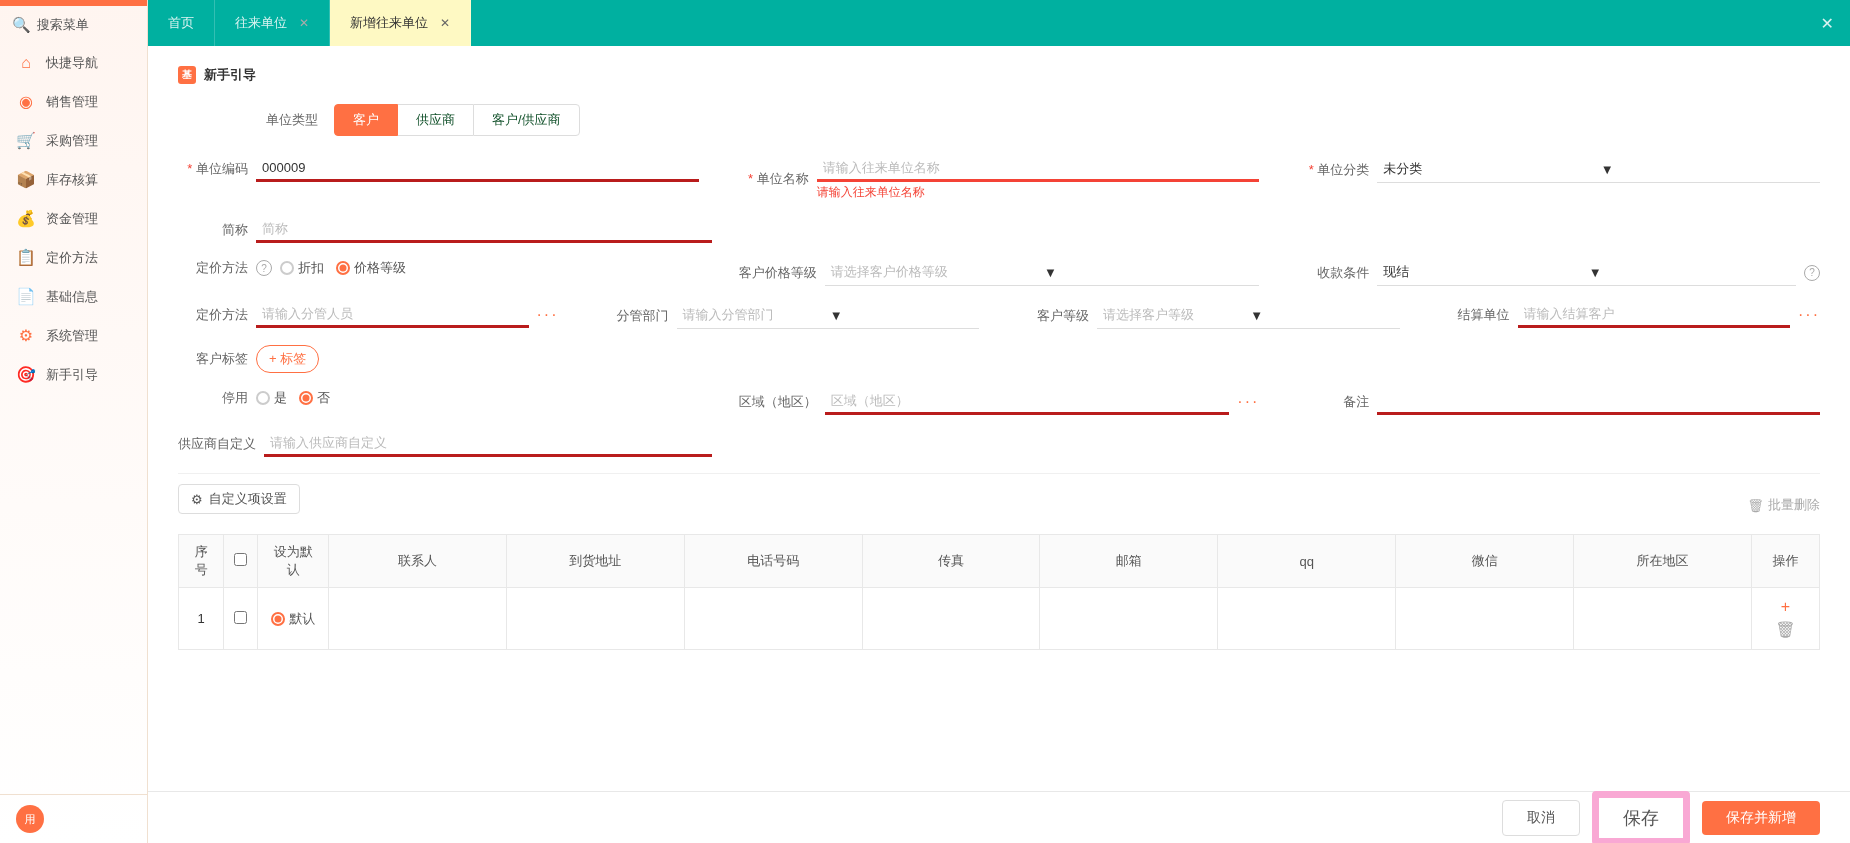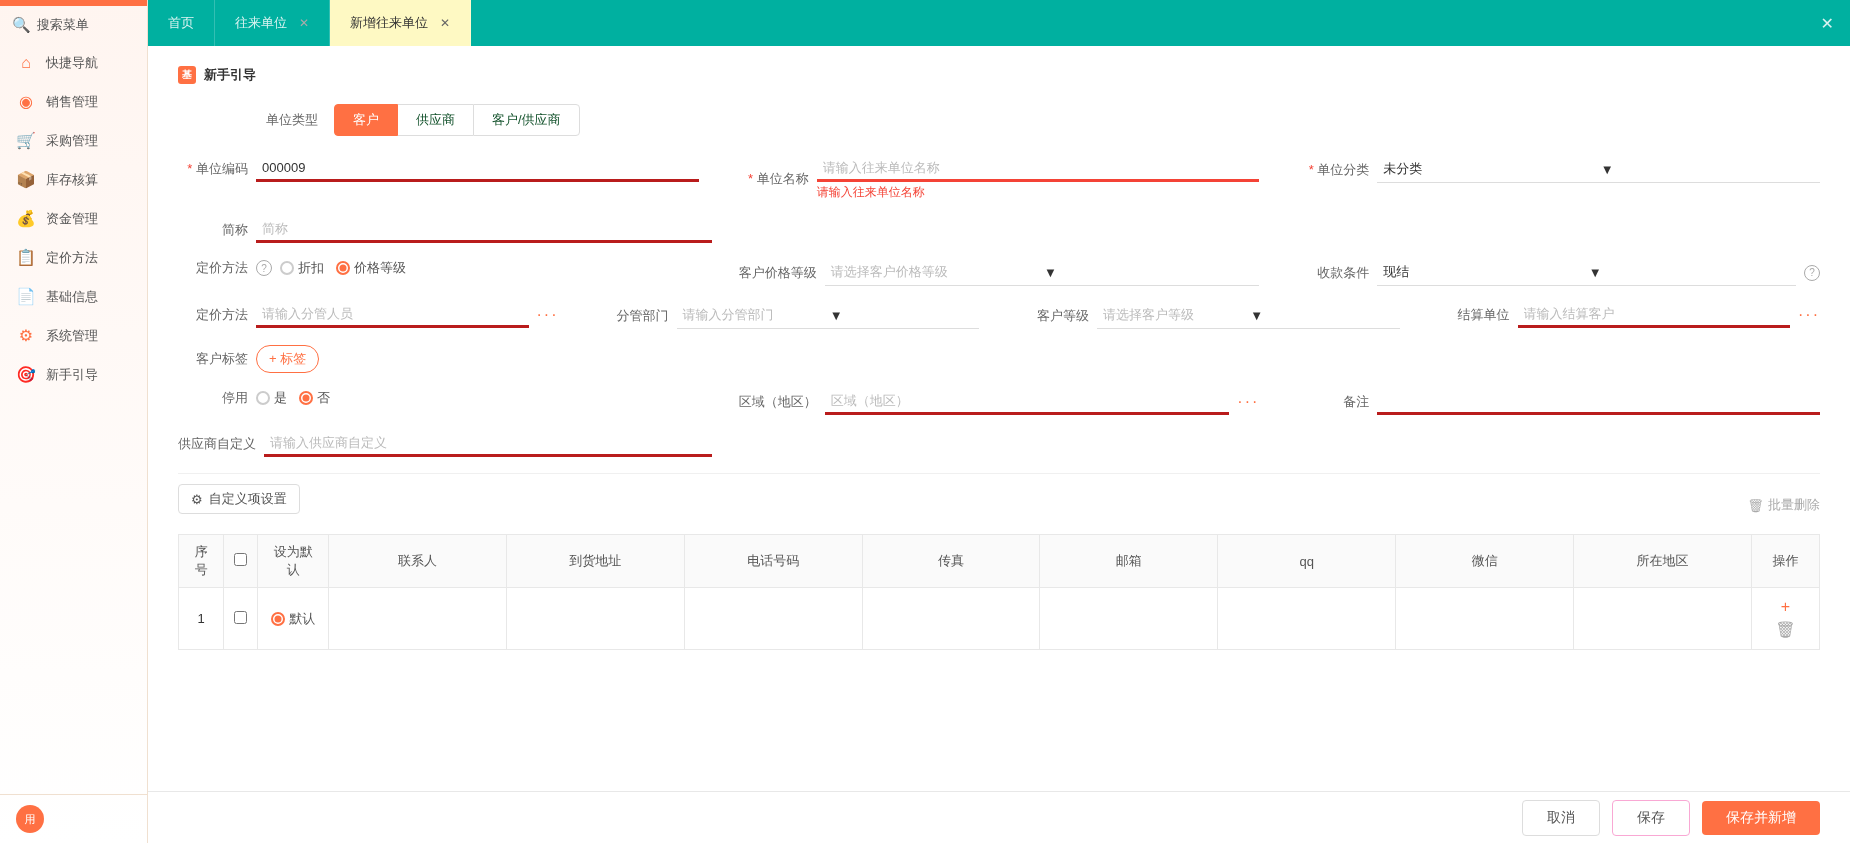--- a/index.html
+++ b/index.html
@@ -287,26 +287,26 @@
       padding: 8px 24px;
       border: 1px solid #ddd;
       background: white;
       color: #555;
       border-radius: 4px;
       cursor: pointer;
       font-size: 14px;
     }
     .btn-save {
       padding: 8px 24px;
-      border: 1px solid #f9a8d4;
+      border: 7px solid #f9a8d4;
       background: white;
       color: #555;
       border-radius: 4px;
       cursor: pointer;
-      font-size: 14px;
+      font-size: 18px;
     }
     .btn-save-new {
       padding: 8px 24px;
       border: none;
       background: #ff7043;
       color: white;
       border-radius: 4px;
       cursor: pointer;
       font-size: 14px;
     }

